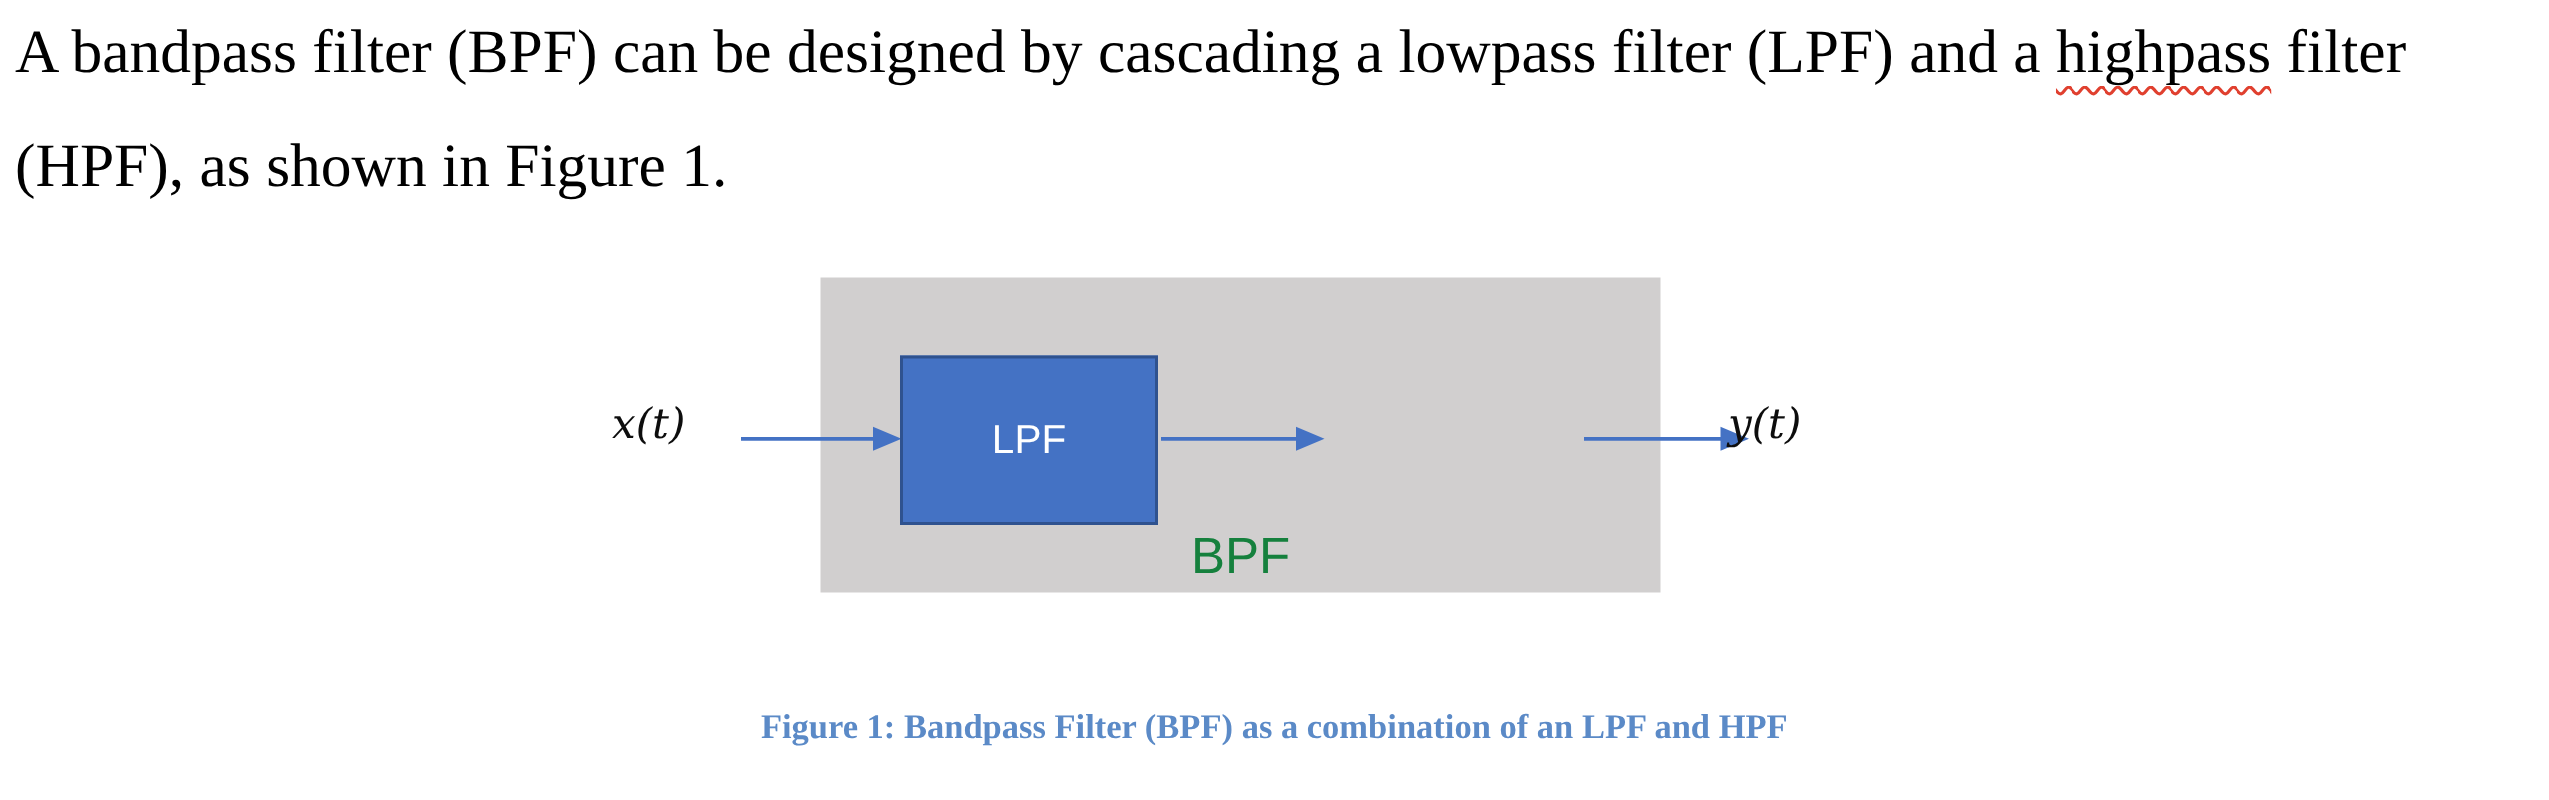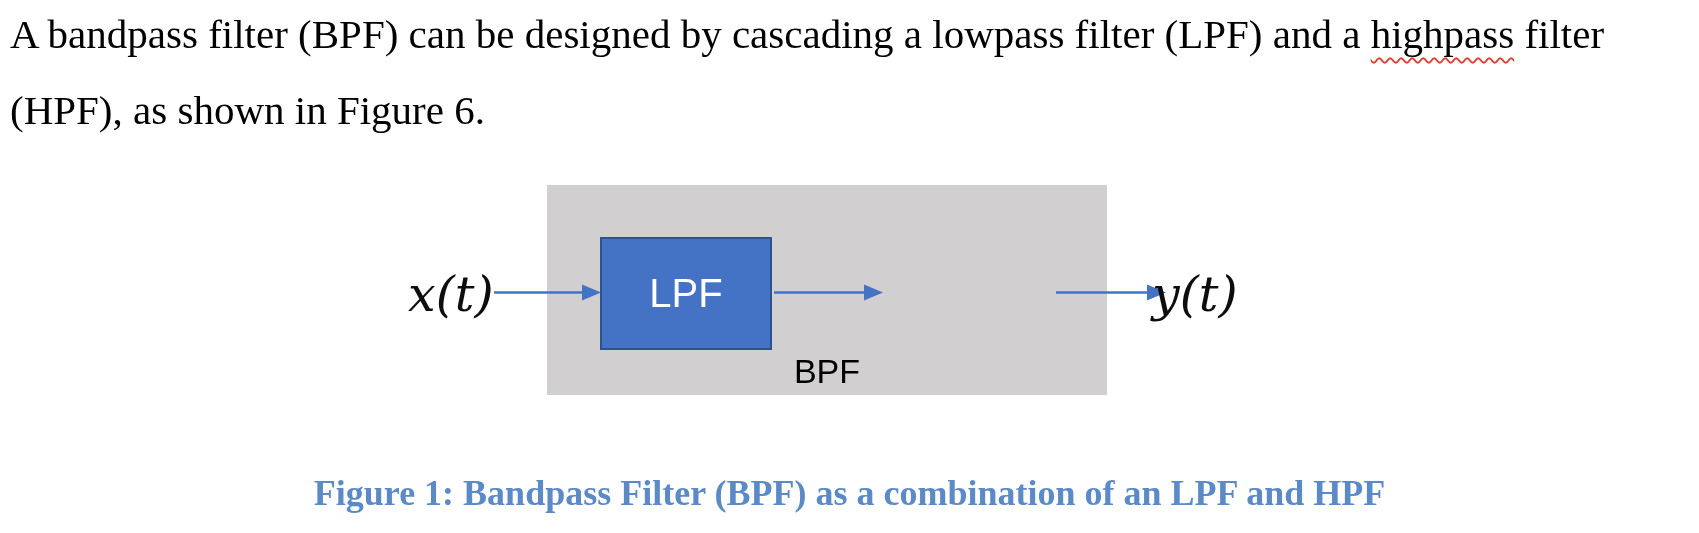--- a/index.html
+++ b/index.html
@@ -39,69 +39,69 @@
     left: 547px; top: 185px;
     width: 560px; height: 210px;
     background: #d1cfcf;
   }
   .block {
     position: absolute;
     background: #4472c4;
     border: 2px solid #2f528f;
     color: #ffffff;
     font-family: "Liberation Sans", sans-serif;
-    font-size: 40px;
+    font-size: 27px;
     display: flex;
     align-items: center;
     justify-content: center;
   }
   .block.lpf { left: 600px; top: 237px; width: 172px; height: 113px; }
   .block.hpf { left: 884px; top: 238px; width: 170px; height: 112px; }
   .math-label {
     position: absolute;
     font-family: "DejaVu Serif", serif;
     font-style: italic;
-    font-size: 49px;
+    font-size: 28px;
     color: #0d0d0d;
     top: 266px;
     white-space: nowrap;
   }
   .math-label.input  { left: 408px; }
   .math-label.output { left: 1152px; }
   .group-label {
     position: absolute;
     left: 547px; top: 352px;
     width: 560px;
     text-align: center;
     font-family: "Liberation Sans", sans-serif;
     font-size: 34px;
-    color: #000000;
+    color: #15803d;
   }
   .arrows { position: absolute; left: 0; top: 0; width: 1699px; height: 533px; pointer-events: none; }
   .arrows line    { stroke: #4472c4; stroke-width: 2.5; }
   .arrows polygon { fill: #4472c4; }
 
   
   .caption {
     position: absolute;
     left: 0; top: 472px;
     width: 1699px;
     text-align: center;
     font-family: "Liberation Serif", serif;
     font-weight: bold;
-    font-size: 36px;
+    font-size: 23px;
     color: #5b8ac7;
   }
 </style>
 </head>
 <body>
 
 <div class="page">
 
-  <p class="body-text"><span><span>A bandpass filter (BPF) can be designed by cascading a lowpass filter (LPF) and a </span><span class="misspelled">highpass</span><span> filter</span></span><br><span>(HPF), as shown in Figure 6.</span></p>
+  <p class="body-text"><span><span>A bandpass filter (BPF) can be designed by cascading a lowpass filter (LPF) and a </span><span class="misspelled">highpass</span><span> filter</span></span><br><span>(HPF), as shown in Figure 1.</span></p>
 
   <div class="diagram">
 
     <div class="group-box"></div>
 
     <svg class="arrows" viewBox="0 0 1699 533" xmlns="http://www.w3.org/2000/svg">
       <g>
         <line x1="494" y1="292.5" x2="584" y2="292.5"></line>
         <polygon points="601,292.5 582,284.5 582,300.5"></polygon>
       </g>

